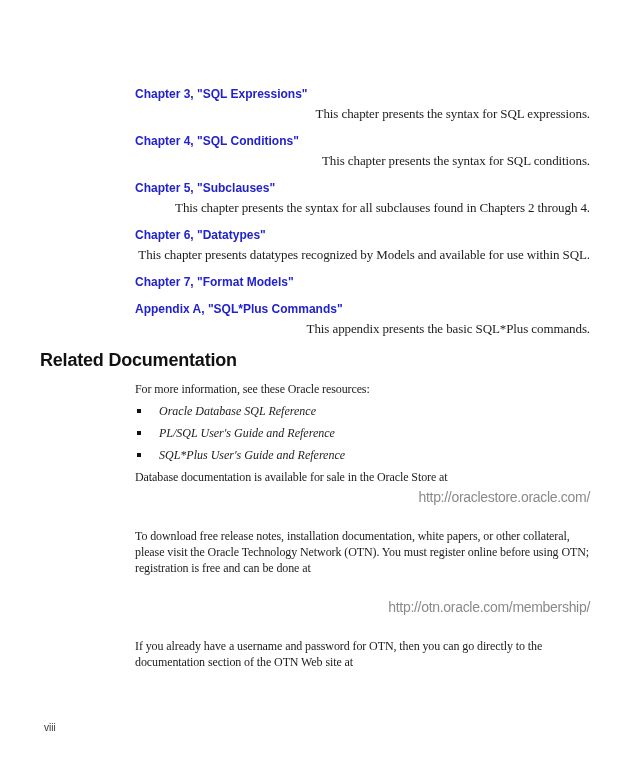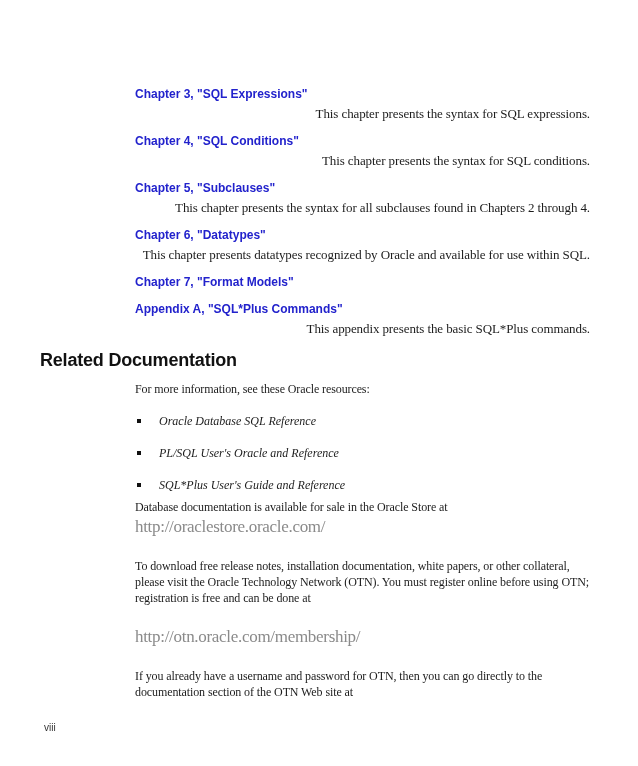--- a/index.html
+++ b/index.html
@@ -60,37 +60,38 @@
     list-style: none;
     margin: 6px 0 6px 0;
     padding: 0;
   }
   .resource-item {
     position: relative;
     font-size: 12px;
     line-height: 16px;
     font-style: italic;
     padding-left: 24px;
-    margin: 16px 0 5px 0;
+    margin: 6px 0 5px 0;
   }
   .bullet-square {
     position: absolute;
     left: 2px;
     top: 6px;
     width: 4px;
     height: 4px;
     background: #111111;
   }
   .url-line {
-    font-family: Liberation Serif, serif;
-    font-size: 17px;
+    font-family: Liberation Sans, sans-serif;
+    font-size: 14px;
     line-height: 14px;
     color: #8a8a8a;
     margin: 0 0 10px 0;
     letter-spacing: -0.3px;
+    text-align: right;
   }
   .para-gap {
     margin-top: 24px;
   }
   #page-number {
     position: absolute;
     left: 44px;
     top: 722px;
     font-family: "Liberation Sans", sans-serif;
     font-size: 10px;
@@ -113,21 +114,21 @@
       <p class="chapter-desc">This chapter presents the syntax for SQL conditions.</p>
     </div>
 
     <div class="chapter">
       <p class="chapter-title">Chapter 5, "Subclauses"</p>
       <p class="chapter-desc">This chapter presents the syntax for all subclauses found in Chapters 2 through 4.</p>
     </div>
 
     <div class="chapter">
       <p class="chapter-title">Chapter 6, "Datatypes"</p>
-      <p class="chapter-desc">This chapter presents datatypes recognized by Oracle and available for use within SQL.</p>
+      <p class="chapter-desc">This chapter presents datatypes recognized by Models and available for use within SQL.</p>
     </div>
 
     <div class="chapter">
       <p class="chapter-title">Chapter 7, "Format Models"</p>
     </div>
 
     <div class="chapter">
       <p class="chapter-title">Appendix A, "SQL*Plus Commands"</p>
       <p class="chapter-desc">This appendix presents the basic SQL*Plus commands.</p>
     </div>
@@ -136,21 +137,21 @@
 
     <p class="body-para">For more information, see these Oracle resources:</p>
 
     <ul class="resource-list">
       <li class="resource-item">
         <span class="bullet-square"></span>
         <span>Oracle Database SQL Reference</span>
       </li>
       <li class="resource-item">
         <span class="bullet-square"></span>
-        <span>PL/SQL User's Oracle and Reference</span>
+        <span>PL/SQL User's Guide and Reference</span>
       </li>
       <li class="resource-item">
         <span class="bullet-square"></span>
         <span>SQL*Plus User's Guide and Reference</span>
       </li>
     </ul>
 
     <p class="body-para">Database documentation is available for sale in the Oracle Store at</p>
 
     <p class="url-line">http://oraclestore.oracle.com/</p>

